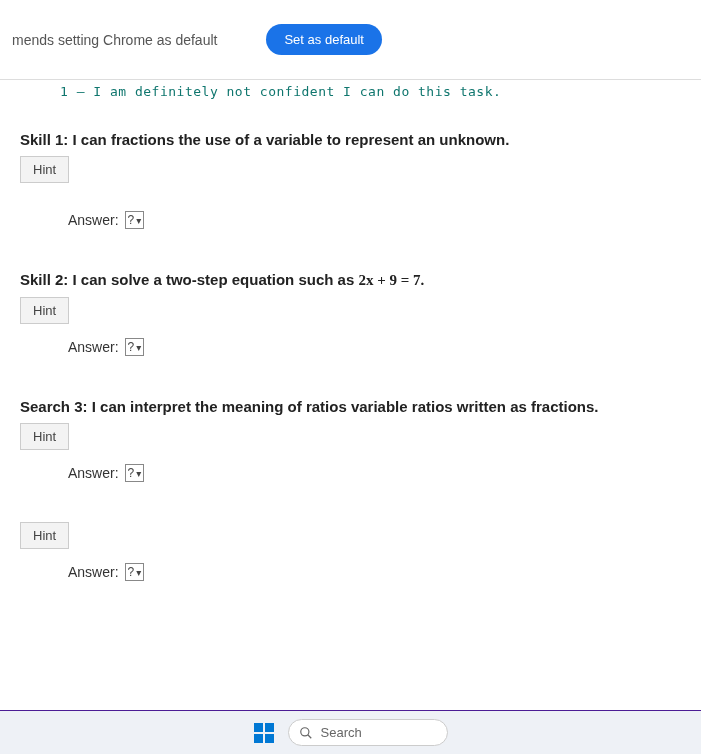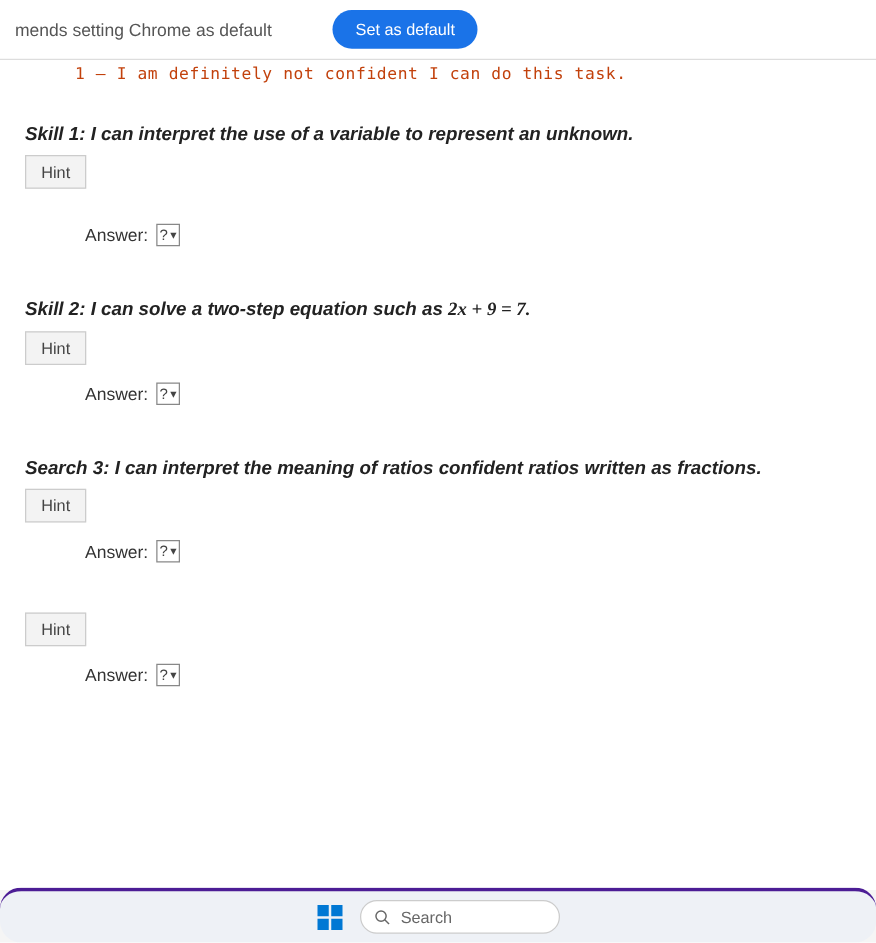--- a/index.html
+++ b/index.html
@@ -7,21 +7,21 @@
     font-family: -apple-system, BlinkMacSystemFont, "Segoe UI", Arial, sans-serif;
     background: #f5f5f5;
     width: 701px;
     height: 754px;
     overflow: hidden;
     position: relative;
   }
   .banner {
     background: #fff;
     border-bottom: 1px solid #ddd;
-    padding: 8px 12px;
+    padding: 24px 12px;
     display: flex;
     align-items: center;
     gap: 12px;
   }
   .banner-text {
     color: #555;
     font-size: 14px;
   }
   .set-default-btn {
     background: #1a73e8;
@@ -34,36 +34,36 @@
     cursor: pointer;
     margin-left: 37px;
   }
   .content {
     background: #fff;
     padding: 0 20px 20px 20px;
     height: calc(100% - 90px);
     overflow: hidden;
   }
   .partial-text {
-    color: #c2410c;
+    color: #0f766e;
     font-size: 13px;
     padding: 4px 0 30px 40px;
     font-family: monospace, sans-serif;
     letter-spacing: 0.5px;
   }
   .skill-block {
     margin-bottom: 40px;
   }
   .skill-title {
     font-size: 15px;
     color: #222;
     margin-bottom: 6px;
     line-height: 1.4;
   }
-  .skill-title b { font-weight: 700; font-style: italic; }
+  .skill-title b { font-weight: 700; }
   .math { font-family: "Cambria Math", Georgia, serif; }
   .hint-btn {
     background: #f3f3f3;
     border: 1px solid #ccc;
     color: #444;
     font-size: 13px;
     padding: 5px 12px;
     cursor: pointer;
     border-radius: 0;
   }
@@ -89,26 +89,25 @@
     gap: 2px;
   }
   .chev { font-size: 10px; }
   .taskbar {
     position: absolute;
     bottom: 0;
     left: 0;
     right: 0;
     height: 44px;
     background: #eef1f6;
-    border-top: 3px solid #4c1d95;
+    border-top: 1px solid #4c1d95;
     display: flex;
     align-items: center;
     justify-content: center;
     gap: 14px;
-    border-radius: 17px;
   }
   .win-logo {
     width: 20px; height: 20px;
     display: grid;
     grid-template-columns: 1fr 1fr;
     grid-template-rows: 1fr 1fr;
     gap: 2px;
   }
   .win-logo span:nth-child(1){background:#0078d4;}
   .win-logo span:nth-child(2){background:#0078d4;}
@@ -135,21 +134,21 @@
   <span class="banner-text">mends setting Chrome as default</span>
   <button class="set-default-btn">Set as default</button>
 </div>
 
 <div class="content">
   <div class="partial-text">1 — I am definitely not confident I can do this task.</div>
 
   <div class="skill-block">
     <div class="skill-title">
       <b>Skill 1:</b>
-      <b>I can interpret the use of a variable to represent an unknown.</b>
+      <b>I can fractions the use of a variable to represent an unknown.</b>
     </div>
     <button class="hint-btn">Hint</button>
     <div class="answer-row">
       <span>Answer:</span>
       <span class="answer-select">
         <span>?</span>
         <span class="chev">▾</span>
       </span>
     </div>
   </div>
@@ -165,21 +164,21 @@
       <span class="answer-select">
         <span>?</span>
         <span class="chev">▾</span>
       </span>
     </div>
   </div>
 
   <div class="skill-block">
     <div class="skill-title">
       <b>Search 3:</b>
-      <b>I can interpret the meaning of ratios confident ratios written as fractions.</b>
+      <b>I can interpret the meaning of ratios variable ratios written as fractions.</b>
     </div>
     <button class="hint-btn">Hint</button>
     <div class="answer-row tight">
       <span>Answer:</span>
       <span class="answer-select">
         <span>?</span>
         <span class="chev">▾</span>
       </span>
     </div>
   </div>

